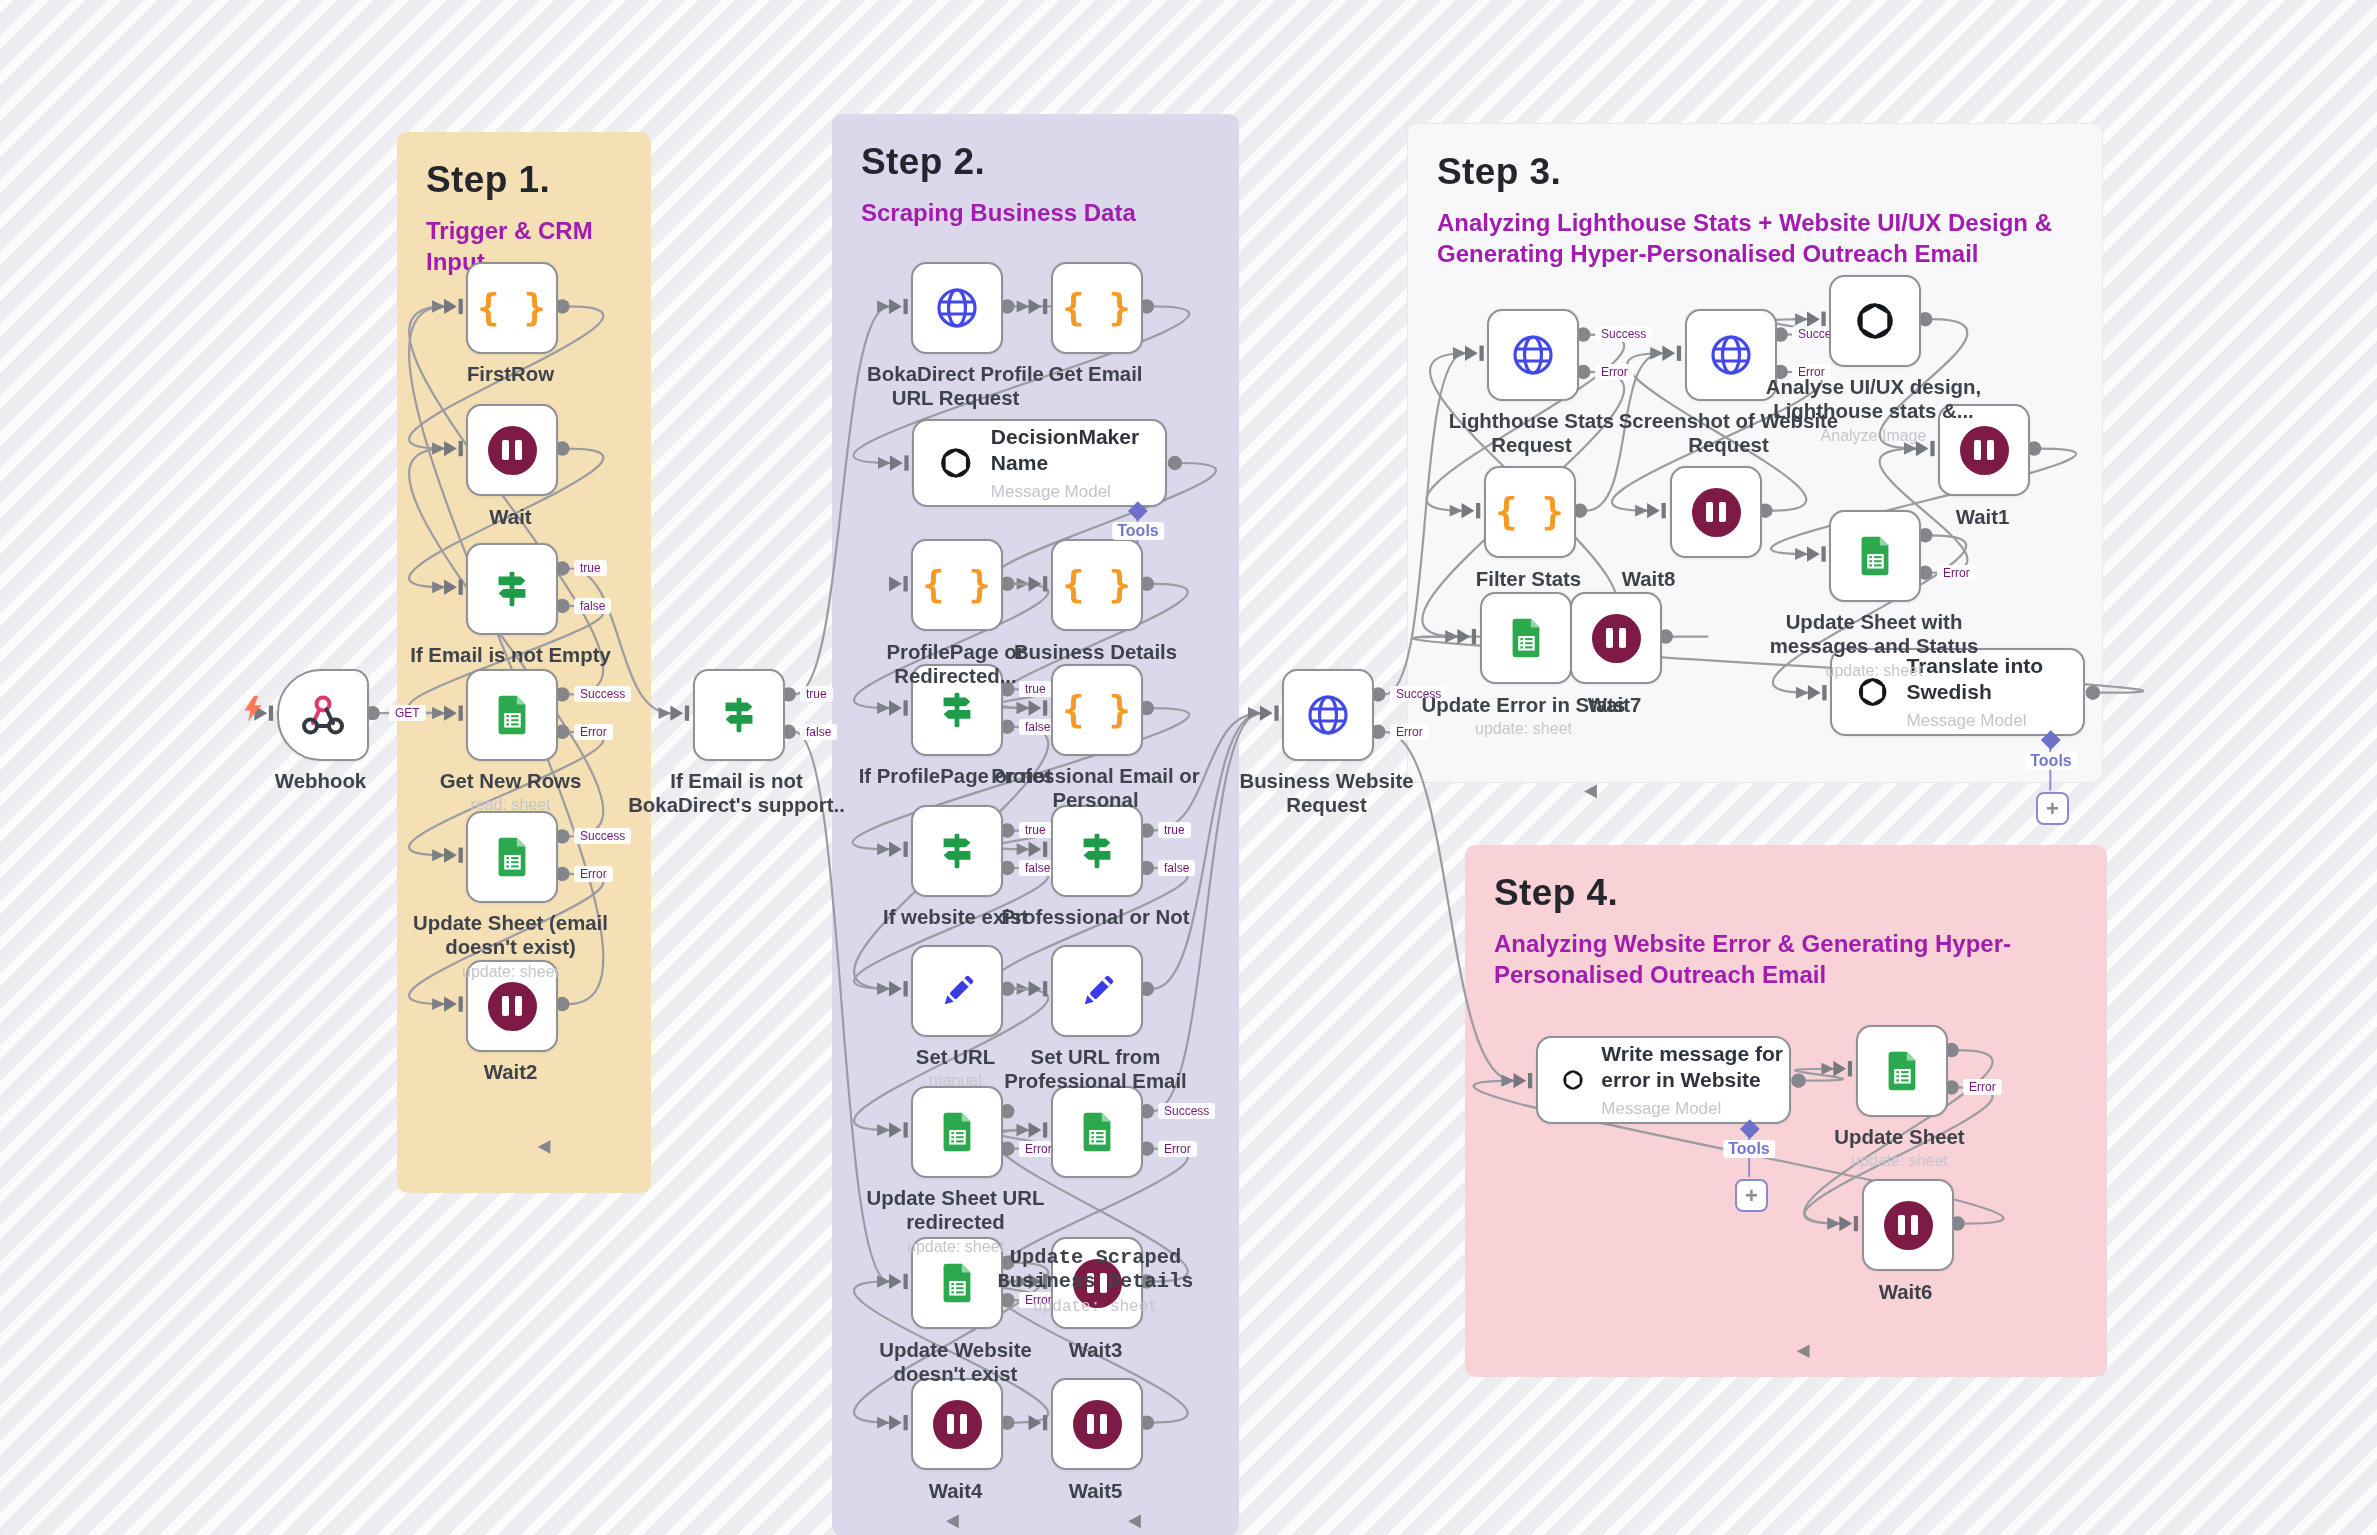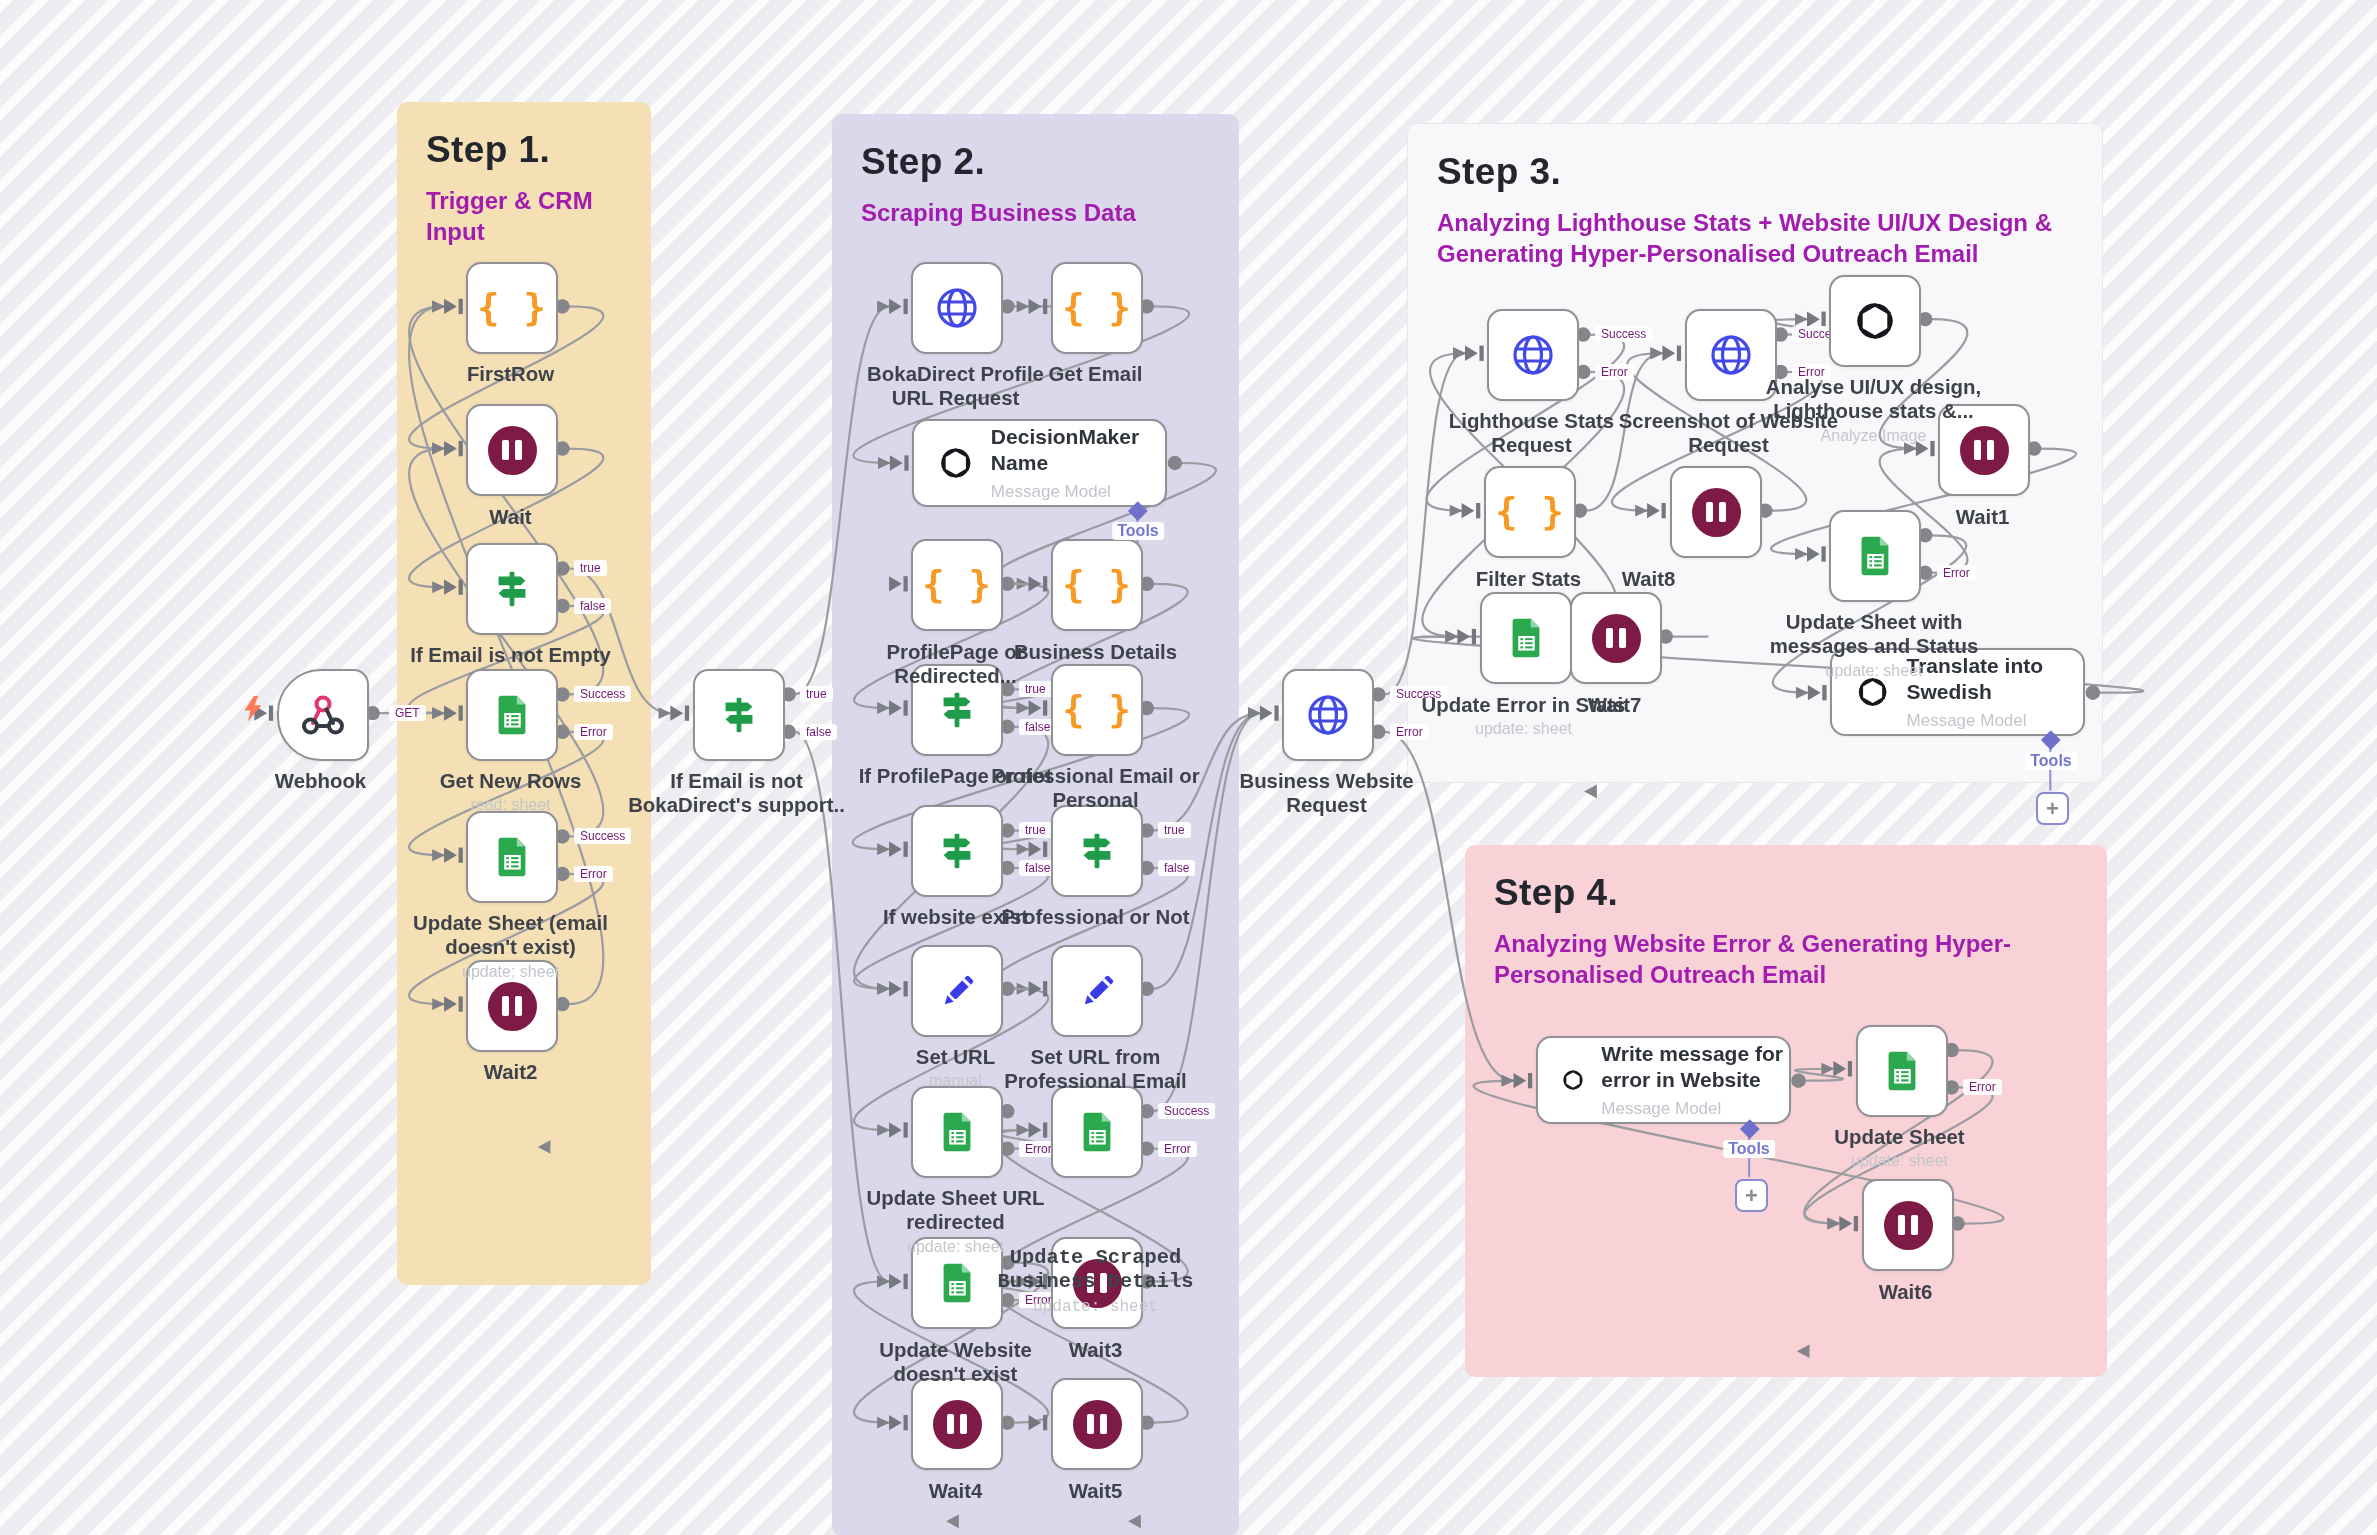--- a/index.html
+++ b/index.html
@@ -28,21 +28,21 @@
     font-size:16px;font-weight:600;padding:0 5.1px;border-radius:3.4px;z-index:5;white-space:nowrap;}
   .plusbox{position:absolute;width:29px;height:29px;background:#fff;border:2.1px solid #888bd0;border-radius:7.7px;
     color:#8a8d93;font-size:22px;font-weight:600;display:flex;align-items:center;justify-content:center;z-index:5;cursor:pointer;}
   svg#wires{position:absolute;left:0;top:0;z-index:1;}
   .bolt{position:absolute;z-index:2;}
 </style>
 </head>
 <body>
 
 <div id="canvas">
-  <div class="panel" style="left: 397px; top: 102px; width: 254px; height: 1183px; background: rgb(245, 223, 180);">
+  <div class="panel" style="left: 397px; top: 132px; width: 254px; height: 1061px; background: rgb(245, 223, 180);">
     <h2>Step 1.</h2>
     <div class="psub">Trigger &amp; CRM Input</div>
   </div>
   <div class="panel" style="left: 832px; top: 114px; width: 407px; height: 1422px; background: rgb(220, 216, 236);">
     <h2>Step 2.</h2>
     <div class="psub">Scraping Business Data</div>
   </div>
   <div class="panel" style="left: 1407px; top: 123px; width: 696px; height: 660px; background: rgb(248, 248, 250); border: 0.9px solid rgb(231, 231, 236);">
     <h2>Step 3.</h2>
     <div class="psub">Analyzing Lighthouse Stats + Website UI/UX Design &amp; Generating Hyper-Personalised Outreach Email</div>

